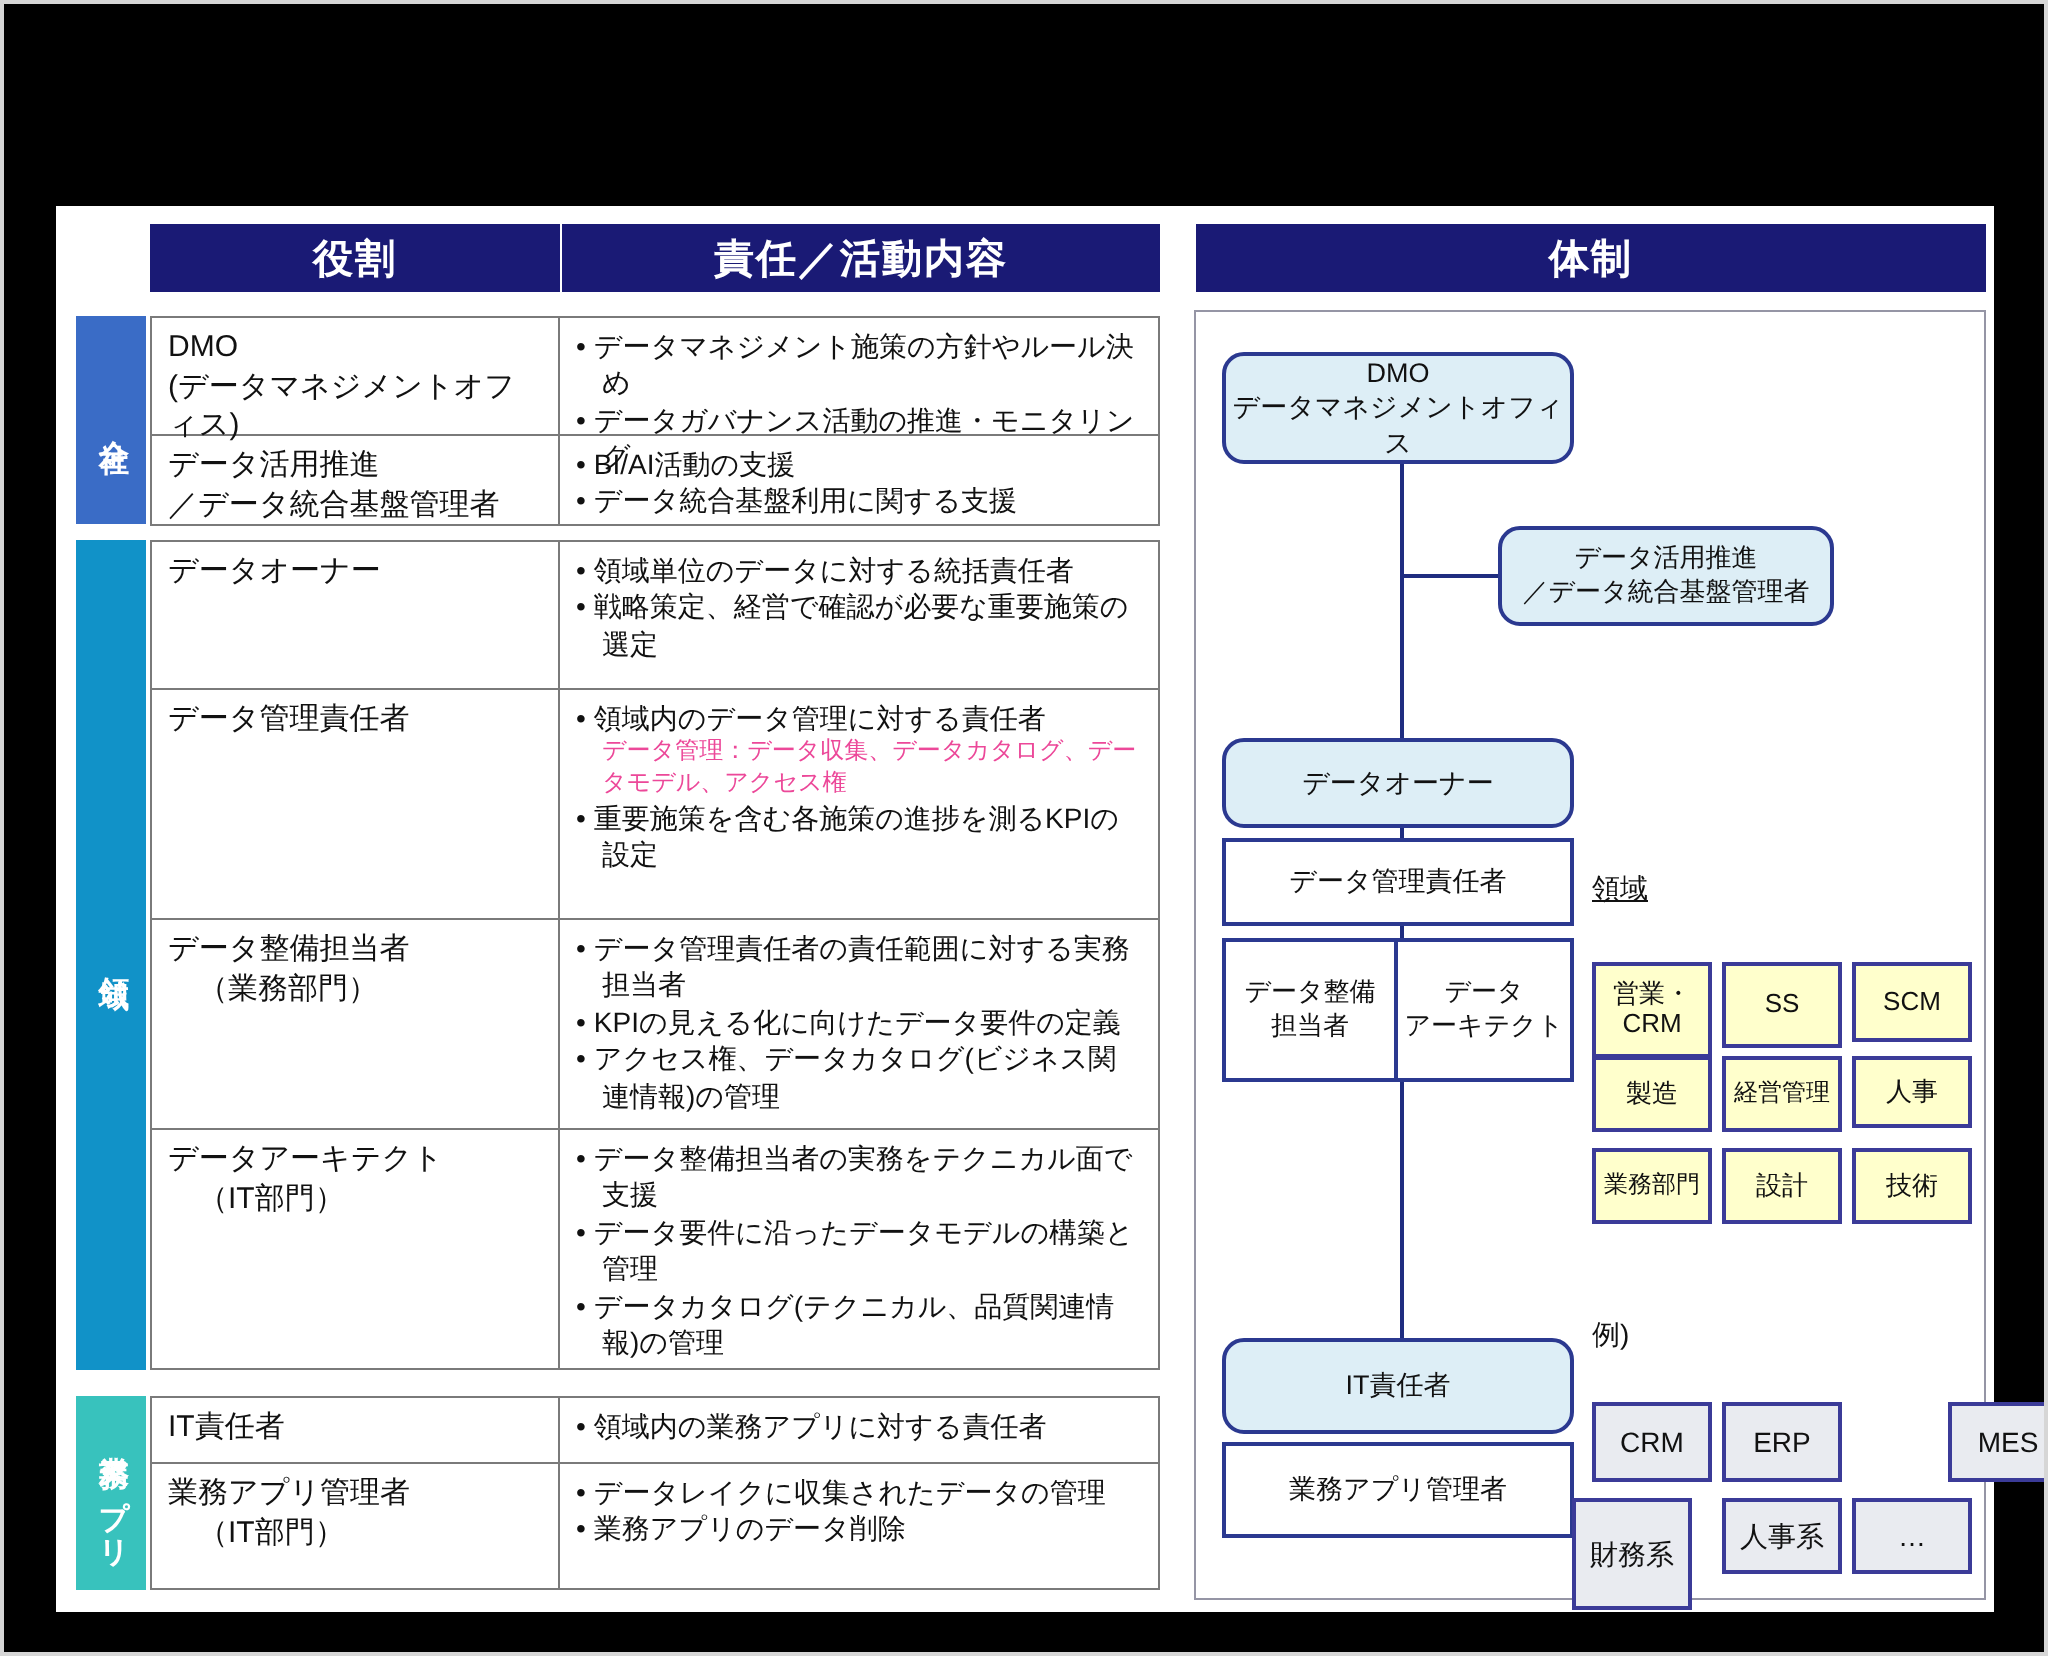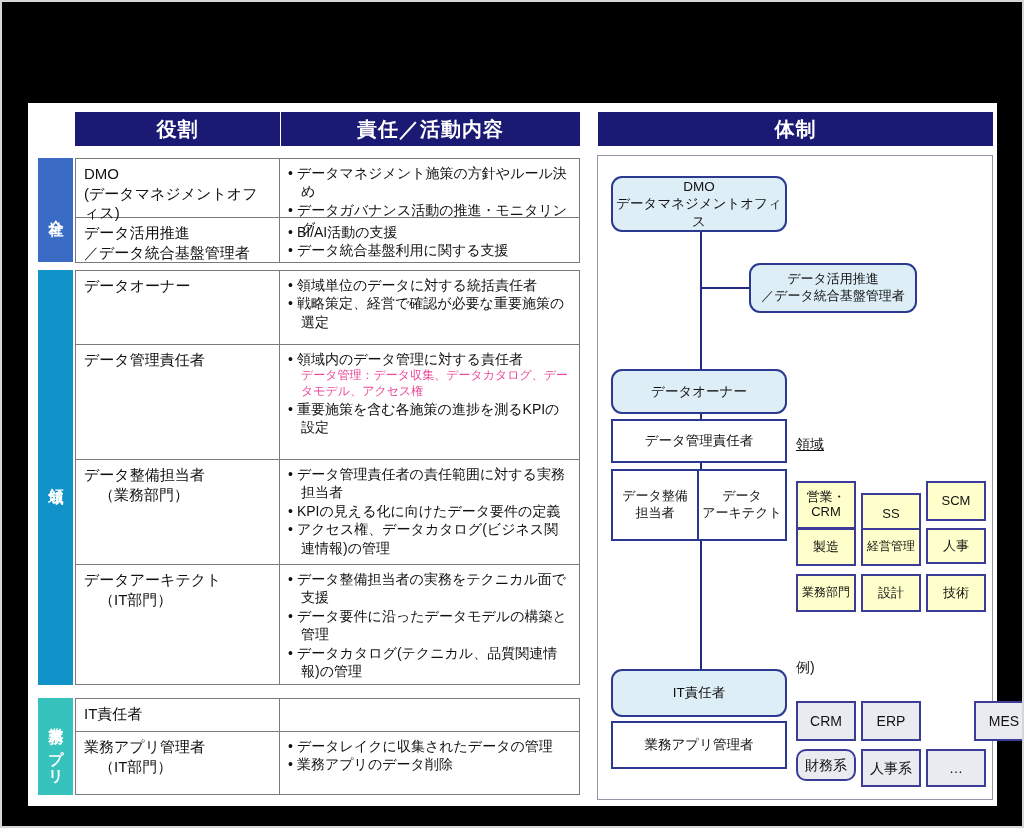--- a/index.html
+++ b/index.html
@@ -115,20 +115,23 @@
           <div class="b">データ整備担当者の実務をテクニカル面で支援</div>
           <div class="b">データ要件に沿ったデータモデルの構築と管理</div>
           <div class="b">データカタログ(テクニカル、品質関連情報)の管理</div>
         </div>
       </div>
     </div>
 
     <div class="rtable" style="top:595px;">
       <div class="rrow" style="height:32px;">
         <div class="role-cell">IT責任者</div>
+        <div class="resp-cell">
+          <div class="b">領域内の業務アプリに対する責任者</div>
+        </div>
       </div>
       <div class="rrow" style="height:63px;">
         <div class="role-cell">業務アプリ管理者
 　（IT部門）</div>
         <div class="resp-cell">
           <div class="b">データレイクに収集されたデータの管理</div>
           <div class="b">業務アプリのデータ削除</div>
         </div>
       </div>
     </div>
@@ -149,32 +152,32 @@
 担当者</div>
         <div class="duo-cell">データ
 アーキテクト</div>
       </div>
       <div class="obox rounded" style="left:13px;top:513px;width:176px;height:48px;">IT責任者</div>
       <div class="obox" style="left:13px;top:565px;width:176px;height:48px;">業務アプリ管理者</div>
 
       <div class="olabel u" style="left:198px;top:280px;">領域</div>
       <div class="chip ychip" style="left:198px;top:325px;height:48px;">営業・
 CRM</div>
-      <div class="chip ychip" style="left:263px;top:325px;height:43px;margin-top:12px;">SS</div>
+      <div class="chip ychip" style="left:263px;top:325px;height:43px;">SS</div>
       <div class="chip ychip" style="left:328px;top:325px;height:40px;">SCM</div>
       <div class="chip ychip" style="left:198px;top:372px;height:38px;">製造</div>
       <div class="chip ychip" style="left:263px;top:372px;height:38px;font-size:12px;">経営管理</div>
       <div class="chip ychip" style="left:328px;top:372px;height:36px;">人事</div>
       <div class="chip ychip" style="left:198px;top:418px;height:38px;font-size:12px;">業務部門</div>
       <div class="chip ychip" style="left:263px;top:418px;height:38px;">設計</div>
       <div class="chip ychip" style="left:328px;top:418px;height:38px;">技術</div>
 
       <div class="olabel" style="left:198px;top:503px;">例)</div>
       <div class="chip gchip" style="left:198px;top:545px;height:40px;">CRM</div>
       <div class="chip gchip" style="left:263px;top:545px;height:40px;">ERP</div>
       <div class="chip gchip" style="left:328px;top:545px;height:40px;margin-left:48px;">MES</div>
-      <div class="chip gchip" style="left:198px;top:593px;height:32px;border-radius:10px;">財務系</div>
+      <div class="chip gchip" style="left:188px;top:593px;height:56px;">財務系</div>
       <div class="chip gchip" style="left:263px;top:593px;height:38px;">人事系</div>
       <div class="chip gchip" style="left:328px;top:593px;height:38px;">…</div>
     </div>
 
   </div>
 </div>
 
 </body></html>

